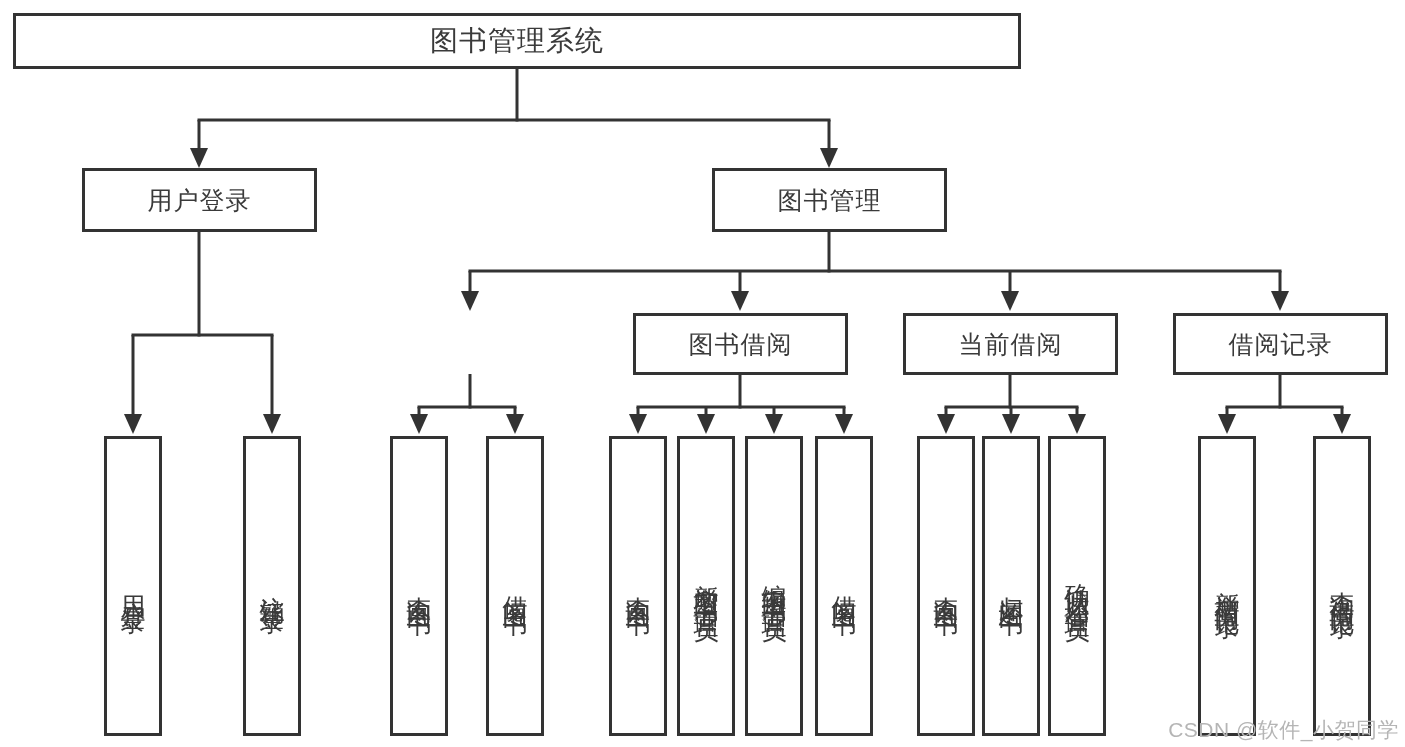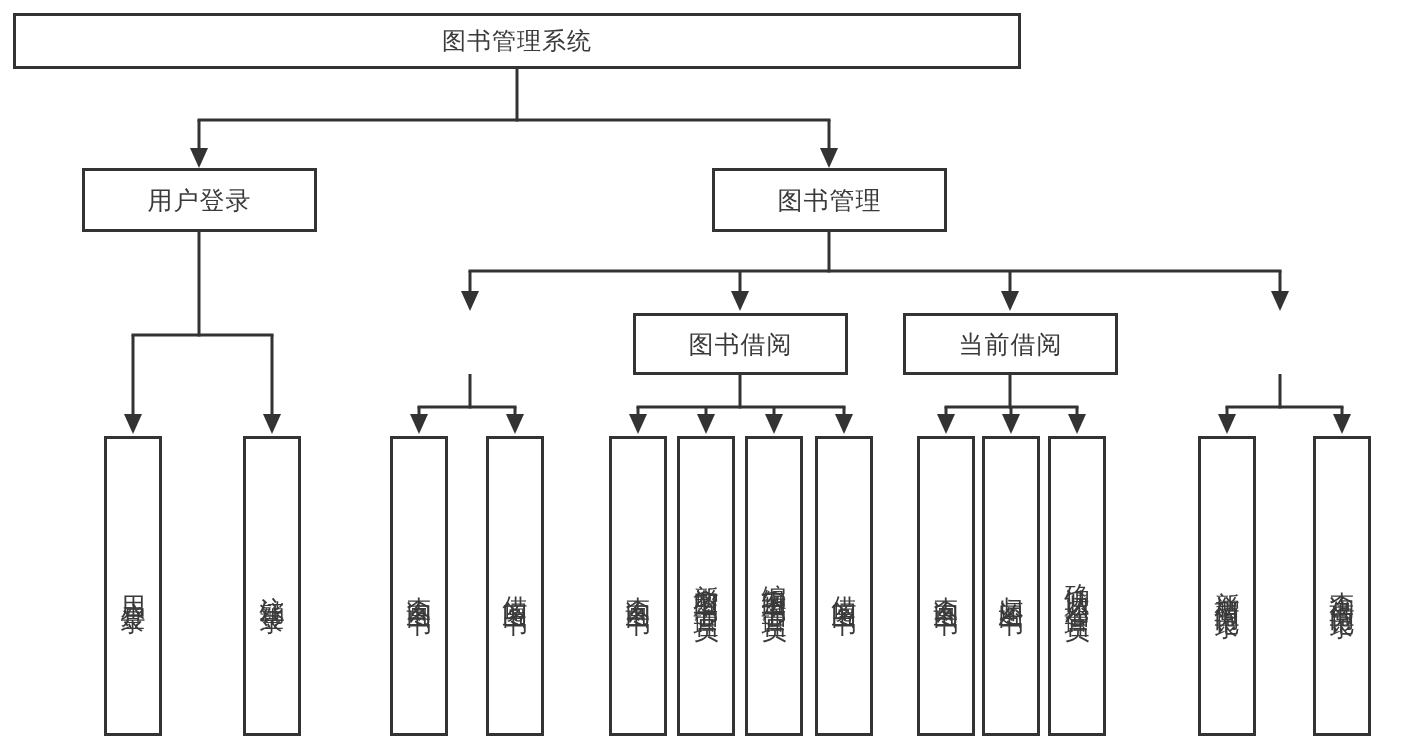--- a/index.html
+++ b/index.html
@@ -21,21 +21,21 @@
   #connectors line{stroke:var(--line);stroke-width:3;}
   #connectors polygon{fill:var(--line);}
   .box{
     position:absolute;
     box-sizing:border-box;
     border:3px solid var(--line);
     background:var(--bg);
     display:flex;align-items:center;justify-content:center;
   }
   .hbox span{font-size:25px;letter-spacing:1px;white-space:nowrap;}
-  .root span{font-size:24px;text-align:center;}
+  .root span{font-size:28px;text-align:center;}
   .vbox span{
     writing-mode:vertical-rl;
     text-orientation:mixed;
     font-size:25px;
     letter-spacing:5px;
     line-height:1;
     white-space:nowrap;
   }
   
   #b-root{left:13px;top:13px;width:1008px;height:56px;}
@@ -145,20 +145,23 @@
   <div class="box hbox" id="b-mgmt">
     <span>图书管理</span>
   </div>
 
   <div class="box hbox" id="b-sec1">
     <span>图书借阅</span>
   </div>
   <div class="box hbox" id="b-sec2">
     <span>当前借阅</span>
   </div>
+  <div class="box hbox" id="b-sec3">
+    <span>借阅记录</span>
+  </div>
 
   <div class="box vbox" id="lf-login0">
     <span>用户登录</span>
   </div>
   <div class="box vbox" id="lf-login1">
     <span>注销登录</span>
   </div>
 
   <div class="box vbox" id="lf-s0c0">
     <span>查询图书</span>
@@ -190,13 +193,14 @@
     <span>确认归还（管理员）</span>
   </div>
 
   <div class="box vbox" id="lf-s3c0">
     <span>新增借阅记录</span>
   </div>
   <div class="box vbox" id="lf-s3c1">
     <span>查询借阅记录</span>
   </div>
 
+  <div id="watermark">CSDN @软件_小贺同学</div>
 </div>
 
 </body></html>

